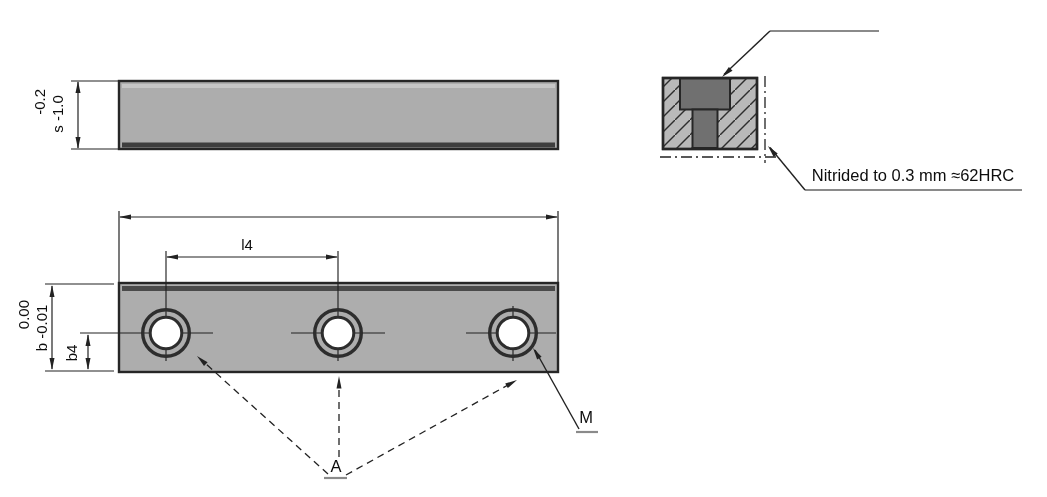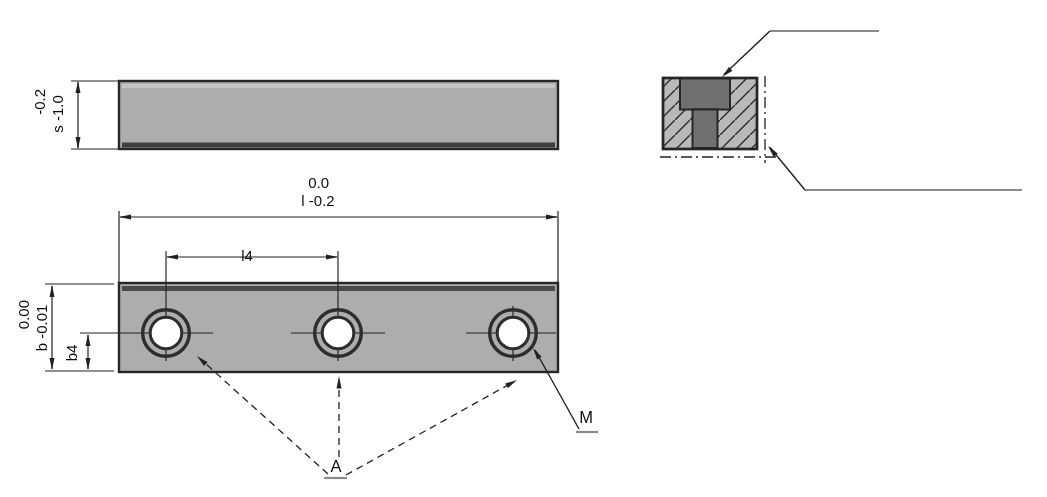--- a/index.html
+++ b/index.html
@@ -138,33 +138,30 @@
       <polygon points="339,376 336.5,388.5 341.5,388.5" fill="#222"></polygon>
       <polygon points="517,380 507.8,388.1 505.2,383.5" fill="#222"></polygon>
     </g>
   </svg>
 
   <div class="lbl rot stack" style="left:19px;top:95px;width:62px;height:38px;">
     <span class="t-up" style="padding-right:6px;">-0.2</span>
     <span class="t-base">s -1.0</span>
   </div>
 
-  <div class="lbl stack" style="left:275px;top:174px;width:86px;">
-    <span class="t-up" style="padding-right:32px;">0.0</span>
-    <span class="t-base">l -0.2</span>
-  </div>
 
-  <div class="lbl ctr" style="left:227px;top:247px;width:40px;">l4</div>
+  <div class="lbl ctr" style="left:227px;top:236px;width:40px;">l4</div>
 
   <div class="lbl rot stack" style="left:0px;top:309px;width:68px;height:38px;">
     <span class="t-up" style="padding-right:6px;">0.00</span>
     <span class="t-base">b -0.01</span>
   </div>
 
   <div class="lbl rot ctr" style="left:53px;top:343px;width:40px;height:20px;">b4</div>
 
   <div class="lbl ctr" style="left:572px;top:408px;width:28px;font-size:16.5px;">M</div>
 
   <div class="lbl ctr" style="left:324px;top:457px;width:24px;font-size:16.5px;">A</div>
 
 
+  <div class="lbl note ctr" style="left:802px;top:165px;width:222px;">Nitrided to 0.3 mm ≈62HRC</div>
 
 </div>
 
 </body></html>

